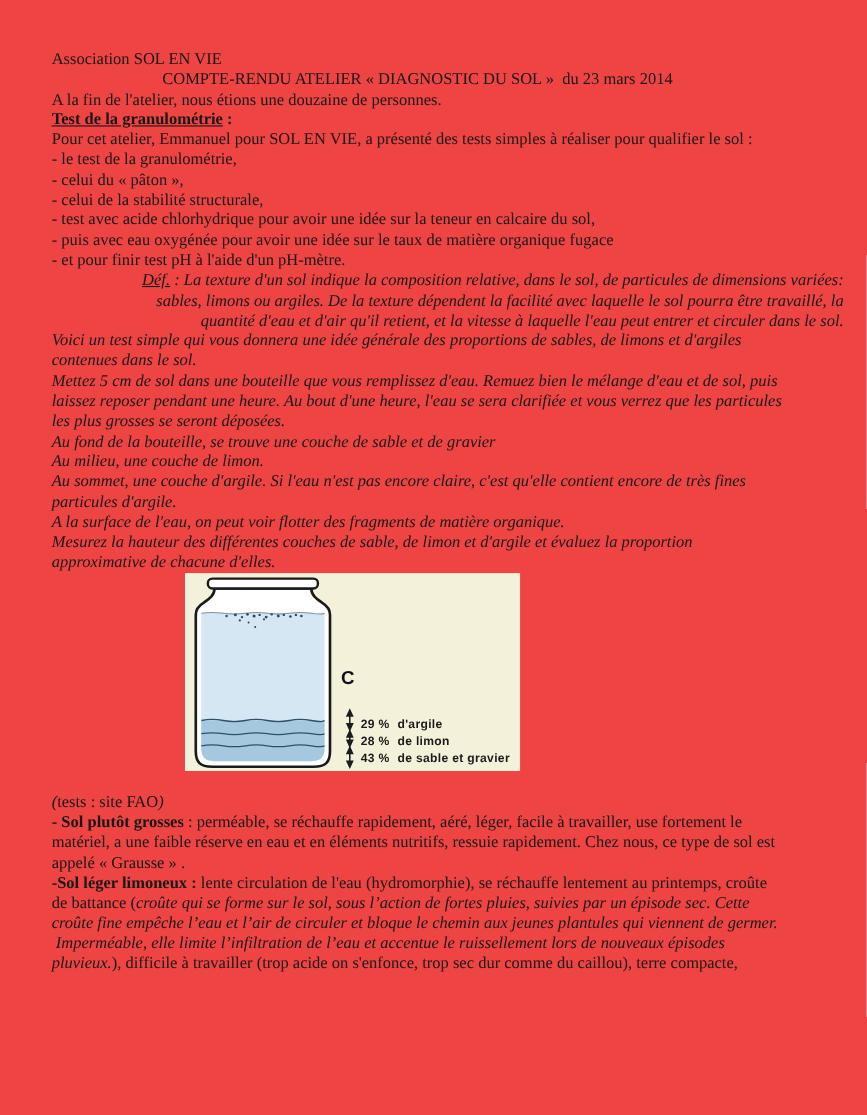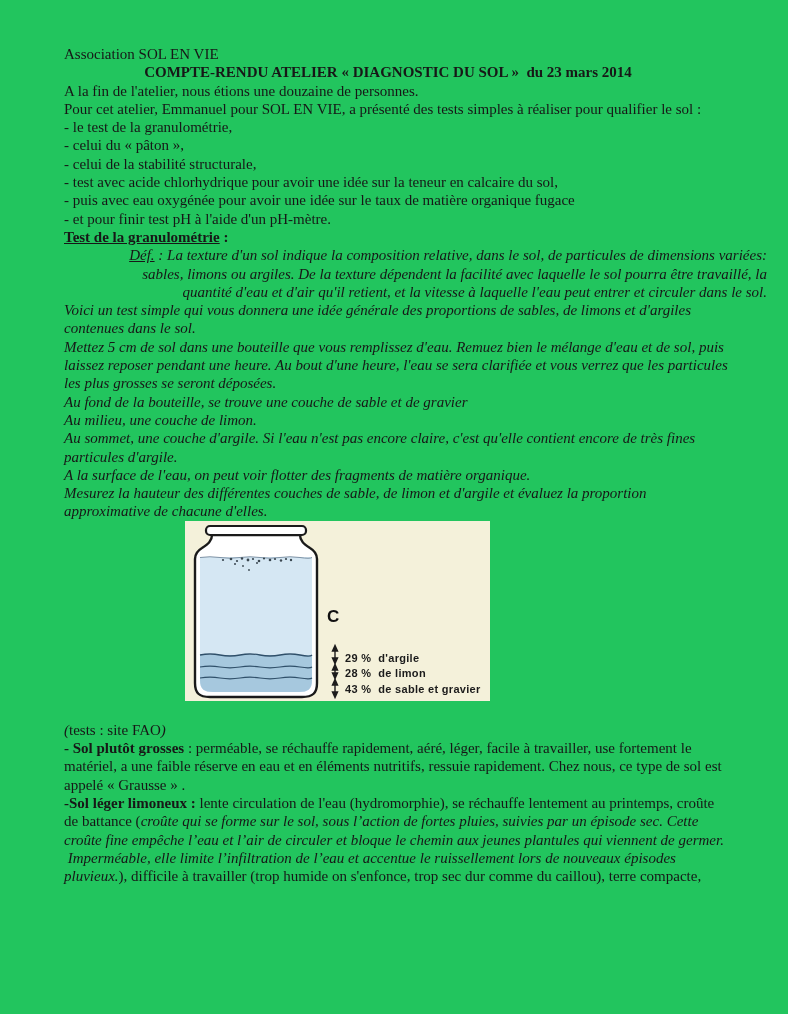--- a/index.html
+++ b/index.html
@@ -1,31 +1,31 @@
 <!DOCTYPE html>
 <html><head>
 <meta charset="utf-8">
 <style>
   html,body{margin:0;padding:0;background:#ffffff;}
   .page{
     position:relative;
     width:788px;height:1014px;
     box-sizing:border-box;
-    background:#22c55e;
-    padding:45px 21px 0 64px;
+    background:#ef4444;
+    padding:45px 21px 0 47px;
     font-family:"Liberation Serif", serif;
     font-size:15px;
     line-height:18.3px;
     color:#171717;
   }
   .page p{margin:0;white-space:pre;}
   .b{font-weight:bold;}
   .i{font-style:italic;}
   .u{text-decoration:underline;}
-  .title{font-weight:bold;text-align:center;padding-right:55px;}
+  .title{font-weight:normal;text-align:center;padding-right:55px;}
   [data-name="association-line"]{margin-bottom:13px;}
   [data-name="report-title"]{margin-bottom:16px;}
   [data-name="attendance-line"]{margin-bottom:17px;}
   [data-name="tests-intro-list"]{margin-bottom:4px;}
   [data-name="section-heading"]{margin-bottom:14px;}
   [data-name="definition-paragraph"]{margin-bottom:9px;text-align:right;}
   [data-name="protocol-paragraph"]{margin-bottom:0;}
   [data-name="figure-source-line"]{margin-bottom:5px;}
   [data-name="sandy-soil-paragraph"]{margin-bottom:9px;}
   figure[data-name="jar-figure"]{margin:0 0 20px 121px;width:305px;height:180px;}
@@ -36,29 +36,29 @@
 <body>
 
 <div class="page" data-name="document-page">
 
   <p data-name="association-line">Association SOL EN VIE</p>
 
   <p class="title" data-name="report-title">COMPTE-RENDU ATELIER « DIAGNOSTIC DU SOL »  du 23 mars 2014</p>
 
   <p data-name="attendance-line">A la fin de l'atelier, nous étions une douzaine de personnes.</p>
 
+  <p data-name="section-heading"><span class="b u" data-name="section-heading-text">Test de la granulométrie</span><span class="b" data-name="section-heading-colon"> :</span></p>
+
   <p data-name="tests-intro-list">Pour cet atelier, Emmanuel pour SOL EN VIE, a présenté des tests simples à réaliser pour qualifier le sol :
 - le test de la granulométrie,
 - celui du « pâton »,
 - celui de la stabilité structurale,
 - test avec acide chlorhydrique pour avoir une idée sur la teneur en calcaire du sol,
 - puis avec eau oxygénée pour avoir une idée sur le taux de matière organique fugace
 - et pour finir test pH à l'aide d'un pH-mètre.</p>
-
-  <p data-name="section-heading"><span class="b u" data-name="section-heading-text">Test de la granulométrie</span><span class="b" data-name="section-heading-colon"> :</span></p>
 
   <p class="i" data-name="definition-paragraph"><span class="u" data-name="definition-label">Déf.</span><span data-name="definition-text"> : La texture d'un sol indique la composition relative, dans le sol, de particules de dimensions variées:
 sables, limons ou argiles. De la texture dépendent la facilité avec laquelle le sol pourra être travaillé, la
 quantité d'eau et d'air qu'il retient, et la vitesse à laquelle l'eau peut entrer et circuler dans le sol.</span></p>
 
   <p class="i" data-name="protocol-paragraph">Voici un test simple qui vous donnera une idée générale des proportions de sables, de limons et d'argiles
 contenues dans le sol.
 Mettez 5 cm de sol dans une bouteille que vous remplissez d'eau. Remuez bien le mélange d'eau et de sol, puis
 laissez reposer pendant une heure. Au bout d'une heure, l'eau se sera clarifiée et vous verrez que les particules
 les plus grosses se seront déposées.
@@ -125,15 +125,15 @@
   <p data-name="figure-source-line"><span class="i" data-name="source-open-paren">(</span><span data-name="source-text">tests : site FAO</span><span class="i" data-name="source-close-paren">)</span></p>
 
   <p data-name="sandy-soil-paragraph"><span class="b" data-name="sandy-soil-term">- Sol plutôt grosses</span><span data-name="sandy-soil-description"> : perméable, se réchauffe rapidement, aéré, léger, facile à travailler, use fortement le
 matériel, a une faible réserve en eau et en éléments nutritifs, ressuie rapidement. Chez nous, ce type de sol est
 appelé « Grausse » .</span></p>
 
   <p data-name="silty-soil-paragraph"><span class="b" data-name="silty-soil-term">-Sol léger limoneux :</span><span data-name="silty-soil-description-1"> lente circulation de l'eau (hydromorphie), se réchauffe lentement au printemps, croûte
 de battance (</span><span class="i" data-name="silty-soil-italic-note">croûte qui se forme sur le sol, sous l’action de fortes pluies, suivies par un épisode sec. Cette
 croûte fine empêche l’eau et l’air de circuler et bloque le chemin aux jeunes plantules qui viennent de germer.
 &nbsp;Imperméable, elle limite l’infiltration de l’eau et accentue le ruissellement lors de nouveaux épisodes
-pluvieux.</span><span data-name="silty-soil-description-2">), difficile à travailler (trop humide on s'enfonce, trop sec dur comme du caillou), terre compacte,</span></p>
+pluvieux.</span><span data-name="silty-soil-description-2">), difficile à travailler (trop acide on s'enfonce, trop sec dur comme du caillou), terre compacte,</span></p>
 
 </div>
 
 </body></html>

